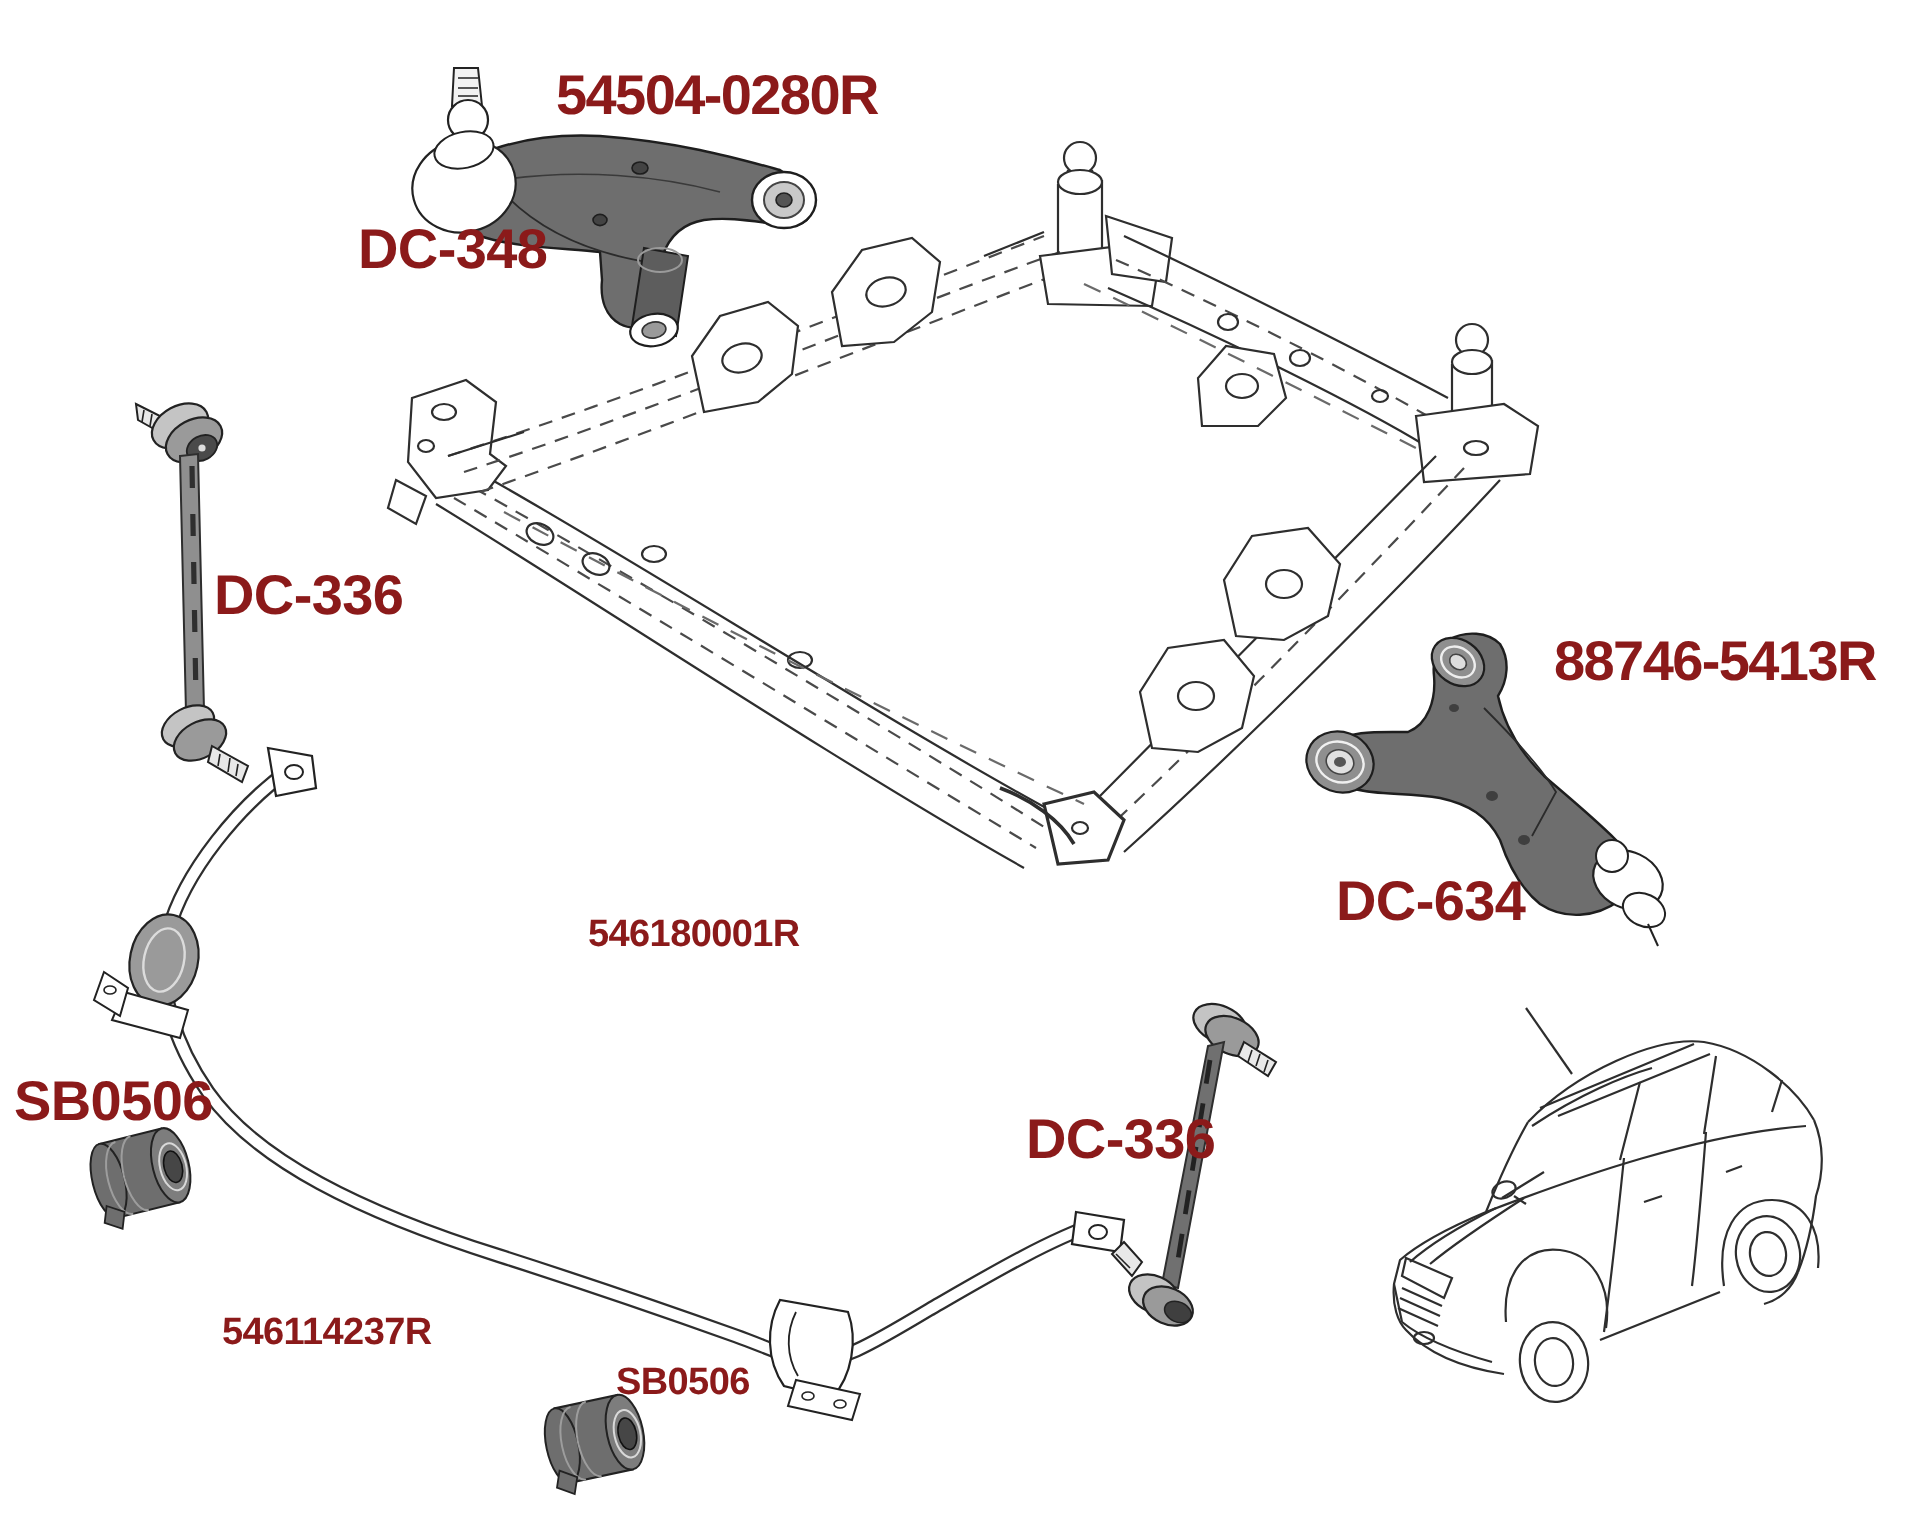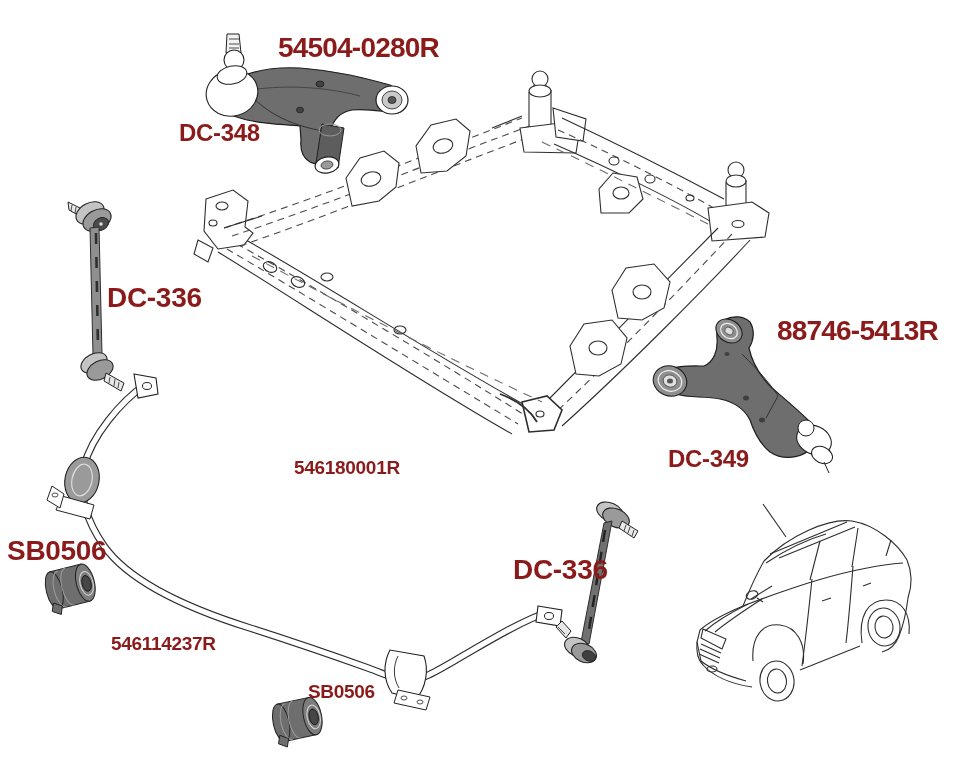--- a/index.html
+++ b/index.html
@@ -7,21 +7,21 @@
     position:relative;width:960px;height:766px;background:#fff;overflow:hidden;
     font-family:"Liberation Sans",sans-serif;
     padding-left:48px;
   }
   .art{position:absolute;left:0;top:0;}
   .lbl{
     position:absolute;font-weight:bold;line-height:1;white-space:nowrap;
     color:var(--color-label,#8b1a1a);letter-spacing:-0.3px;
   }
   .lbl-xl{font-size:28px;letter-spacing:-0.8px;}
-  .lbl-lg{font-size:24px;margin-top:10px;}
+  .lbl-lg{font-size:28px;}
   .lbl-md{font-size:28px;}
   .lbl-sm{font-size:19px;}
   .dash{stroke-dasharray:7 5;stroke:#4a4a4a;}
   .dash2{stroke-dasharray:9 7;stroke:#6a6a6a;}
 </style>
 </head>
 <body>
 
 <div class="stage">
 
@@ -259,20 +259,20 @@
       <path d="M751,599 L772,586"></path>
       <path d="M786,537 L763,504"></path>
       <ellipse cx="712" cy="669" rx="5" ry="3"></ellipse>
     </g>
   </svg>
 
   <div class="lbl lbl-xl" style="left:278px;top:34px">54504-0280R</div>
   <div class="lbl lbl-lg" style="left:179px;top:111px">DC-348</div>
   <div class="lbl lbl-md" style="left:107px;top:284px">DC-336</div>
   <div class="lbl lbl-xl" style="left:777px;top:317px">88746-5413R</div>
-  <div class="lbl lbl-lg" style="left:668px;top:437px">DC-349</div>
+  <div class="lbl lbl-lg" style="left:668px;top:437px">DC-634</div>
   <div class="lbl lbl-sm" style="left:294px;top:458px">546180001R</div>
   <div class="lbl lbl-md" style="left:7px;top:537px">SB0506</div>
   <div class="lbl lbl-md" style="left:513px;top:556px">DC-336</div>
-  <div class="lbl lbl-sm" style="left:111px;top:634px">546114237R</div>
+  <div class="lbl lbl-sm" style="left:111px;top:657px">546114237R</div>
   <div class="lbl lbl-sm" style="left:308px;top:682px">SB0506</div>
 
 </div>
 
 </body></html>

